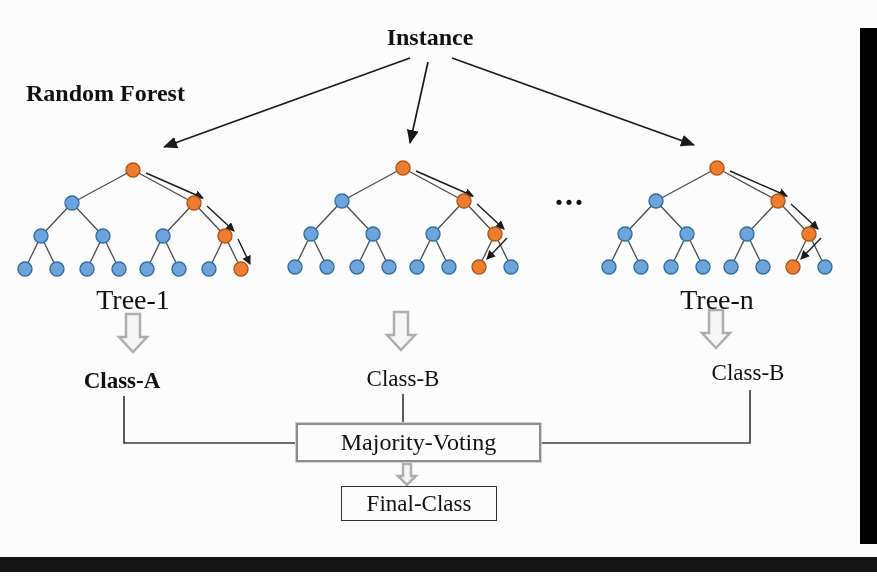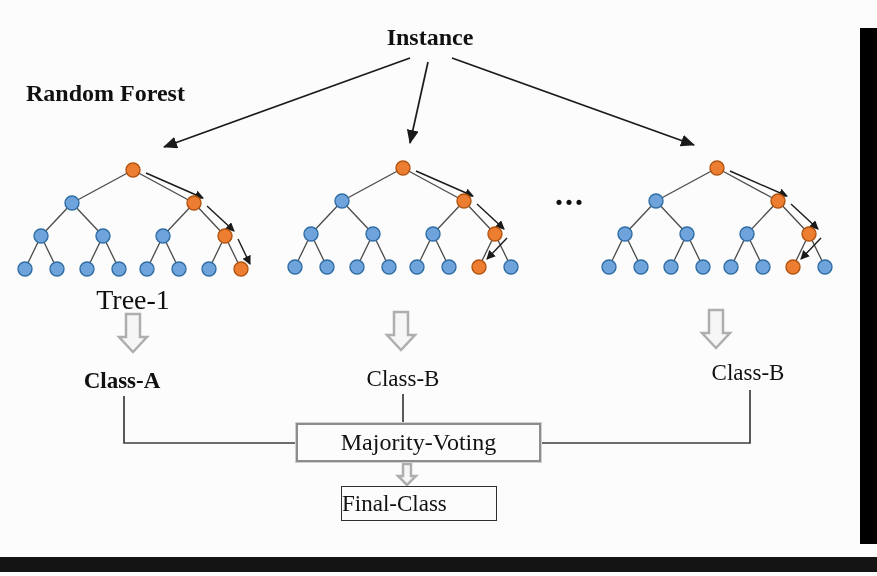--- a/index.html
+++ b/index.html
@@ -24,21 +24,21 @@
   .cl-2 { left:333px; top:366px; }
   .cl-3 { left:678px; top:360px; }
   .mv-box {
     position:absolute; left:296px; top:423px; width:245px; height:39px;
     border:2px solid #8d8d8d; outline:1px solid #cfcfcf; background:#fcfcfc;
     display:flex; align-items:center; justify-content:center; font-size:24px;
   }
   .fc-box {
     position:absolute; left:341px; top:486px; width:156px; height:35px;
     border:1.5px solid #2f2f2f; background:#fcfcfc;
-    display:flex; align-items:center; font-size:23px;
+    display:flex; align-items:center; justify-content:center; font-size:23px;
   }
   .edge-bar { position:absolute; }
   .right-bar { left:860px; top:28px; width:17px; height:516px; background:#000; }
   .bottom-bar { left:0; top:557px; width:877px; height:15px; background:#141414; }
 </style>
 </head>
 <body>
 
 <div class="canvas">
 
@@ -170,20 +170,21 @@
           <path d="M 750 390 L 750 443 L 542 443" fill="none" stroke="#3c3c3c" stroke-width="1.7"></path>
           <path d="M 403 394 L 403 422" fill="none" stroke="#3c3c3c" stroke-width="1.7"></path>
         </g>
       </g>
   </svg>
 
   <div class="label bold instance">Instance</div>
   <div class="label bold rf-title">Random Forest</div>
 
   <div class="label tree-label tl-1">Tree-1</div>
+  <div class="label tree-label tl-n">Tree-n</div>
 
   <div class="label ellipsis">...</div>
 
   <div class="label class-label cl-1">Class-A</div>
   <div class="label class-label cl-2">Class-B</div>
   <div class="label class-label cl-3">Class-B</div>
 
   <div class="mv-box">
     <span>Majority-Voting</span>
   </div>

